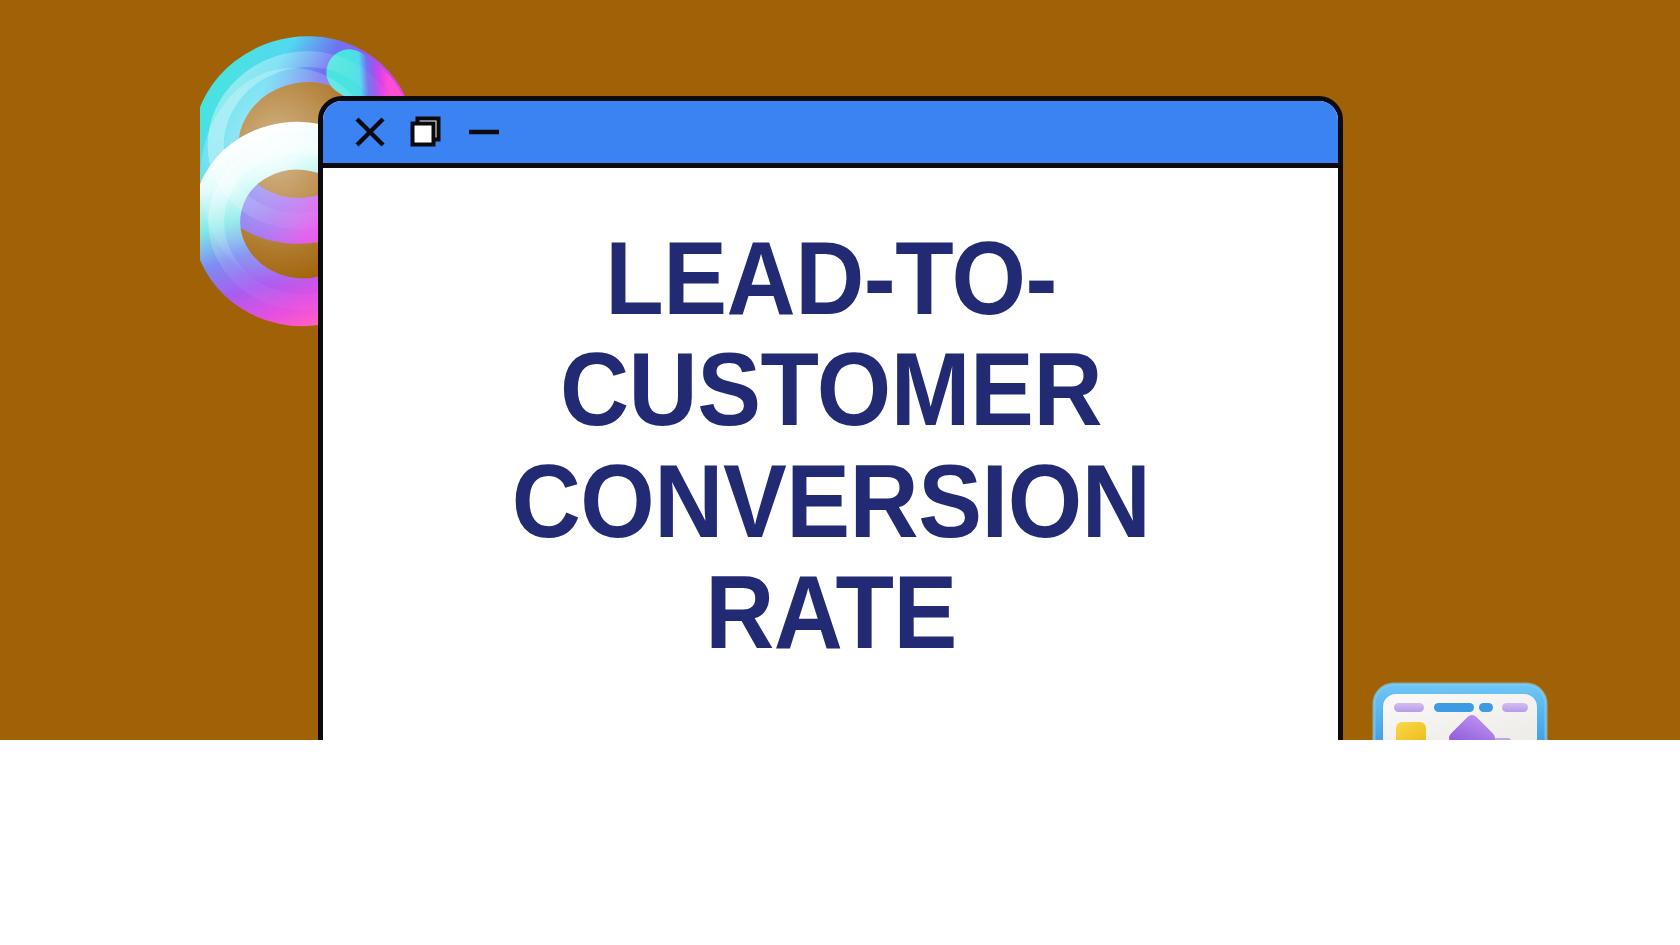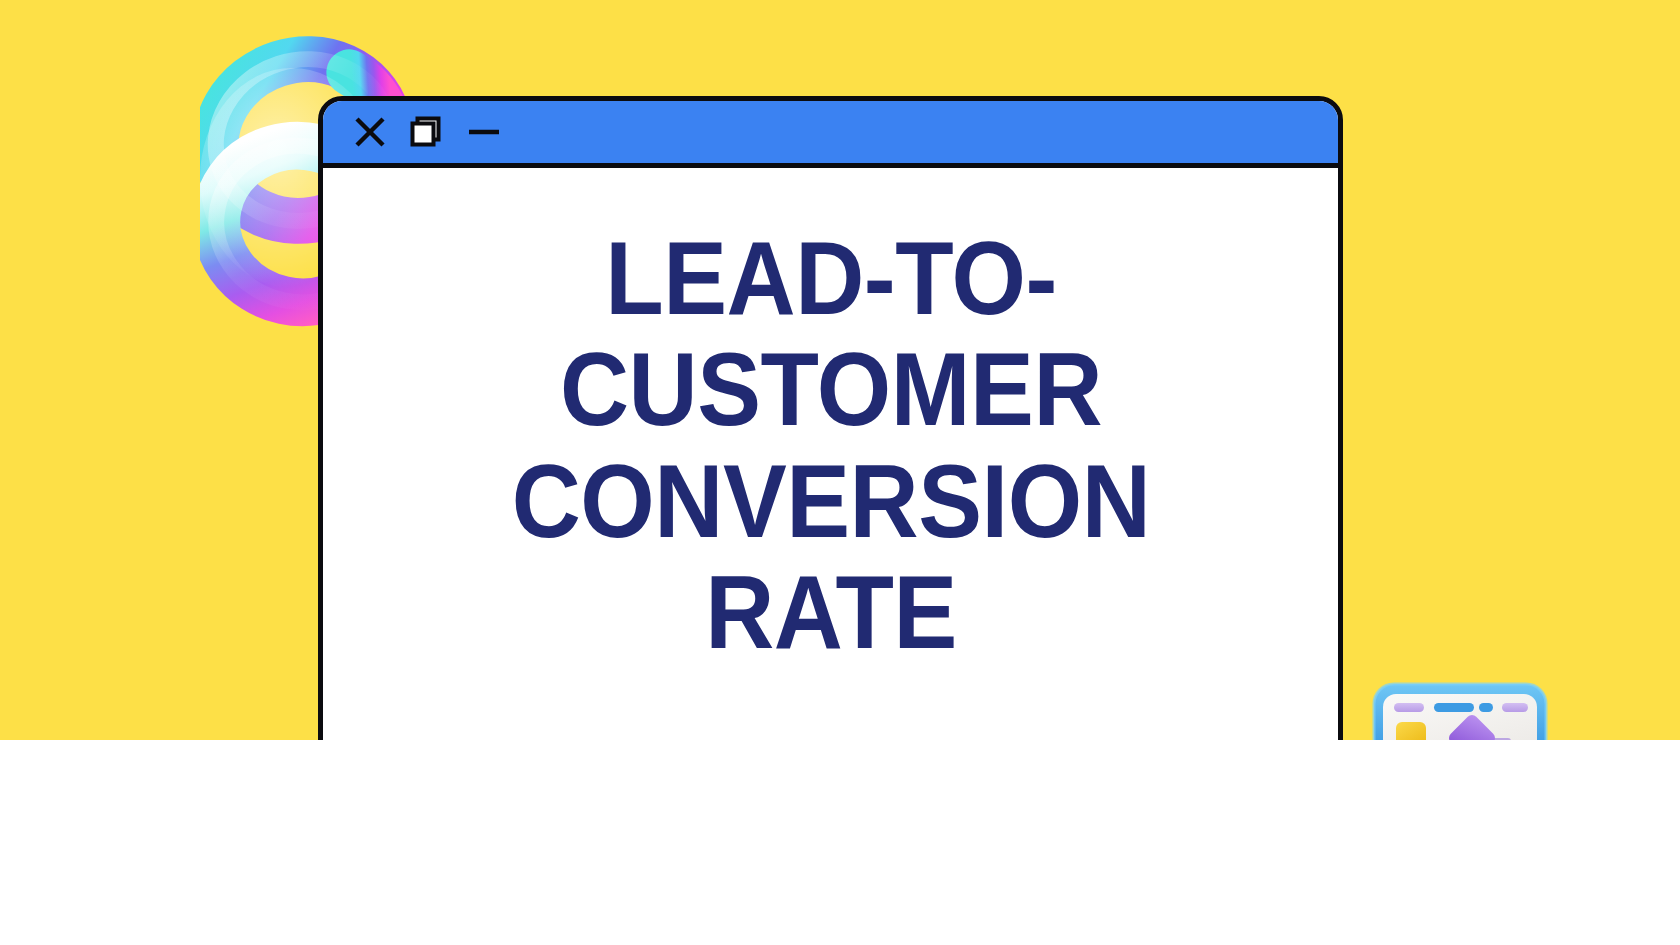--- a/index.html
+++ b/index.html
@@ -10,21 +10,21 @@
     width: 1680px;
     height: 945px;
     overflow: hidden;
     font-family: "Liberation Sans", sans-serif;
   }
 
   #stage {
     position: relative;
     width: 1680px;
     height: 740px;
-    background: #fde047;
+    background: #a16207;
     overflow: hidden;
   }
 
   
   #torus-knot {
     position: absolute;
     left: 200px;
     top: 28px;
     width: 215px;
     height: 315px;

